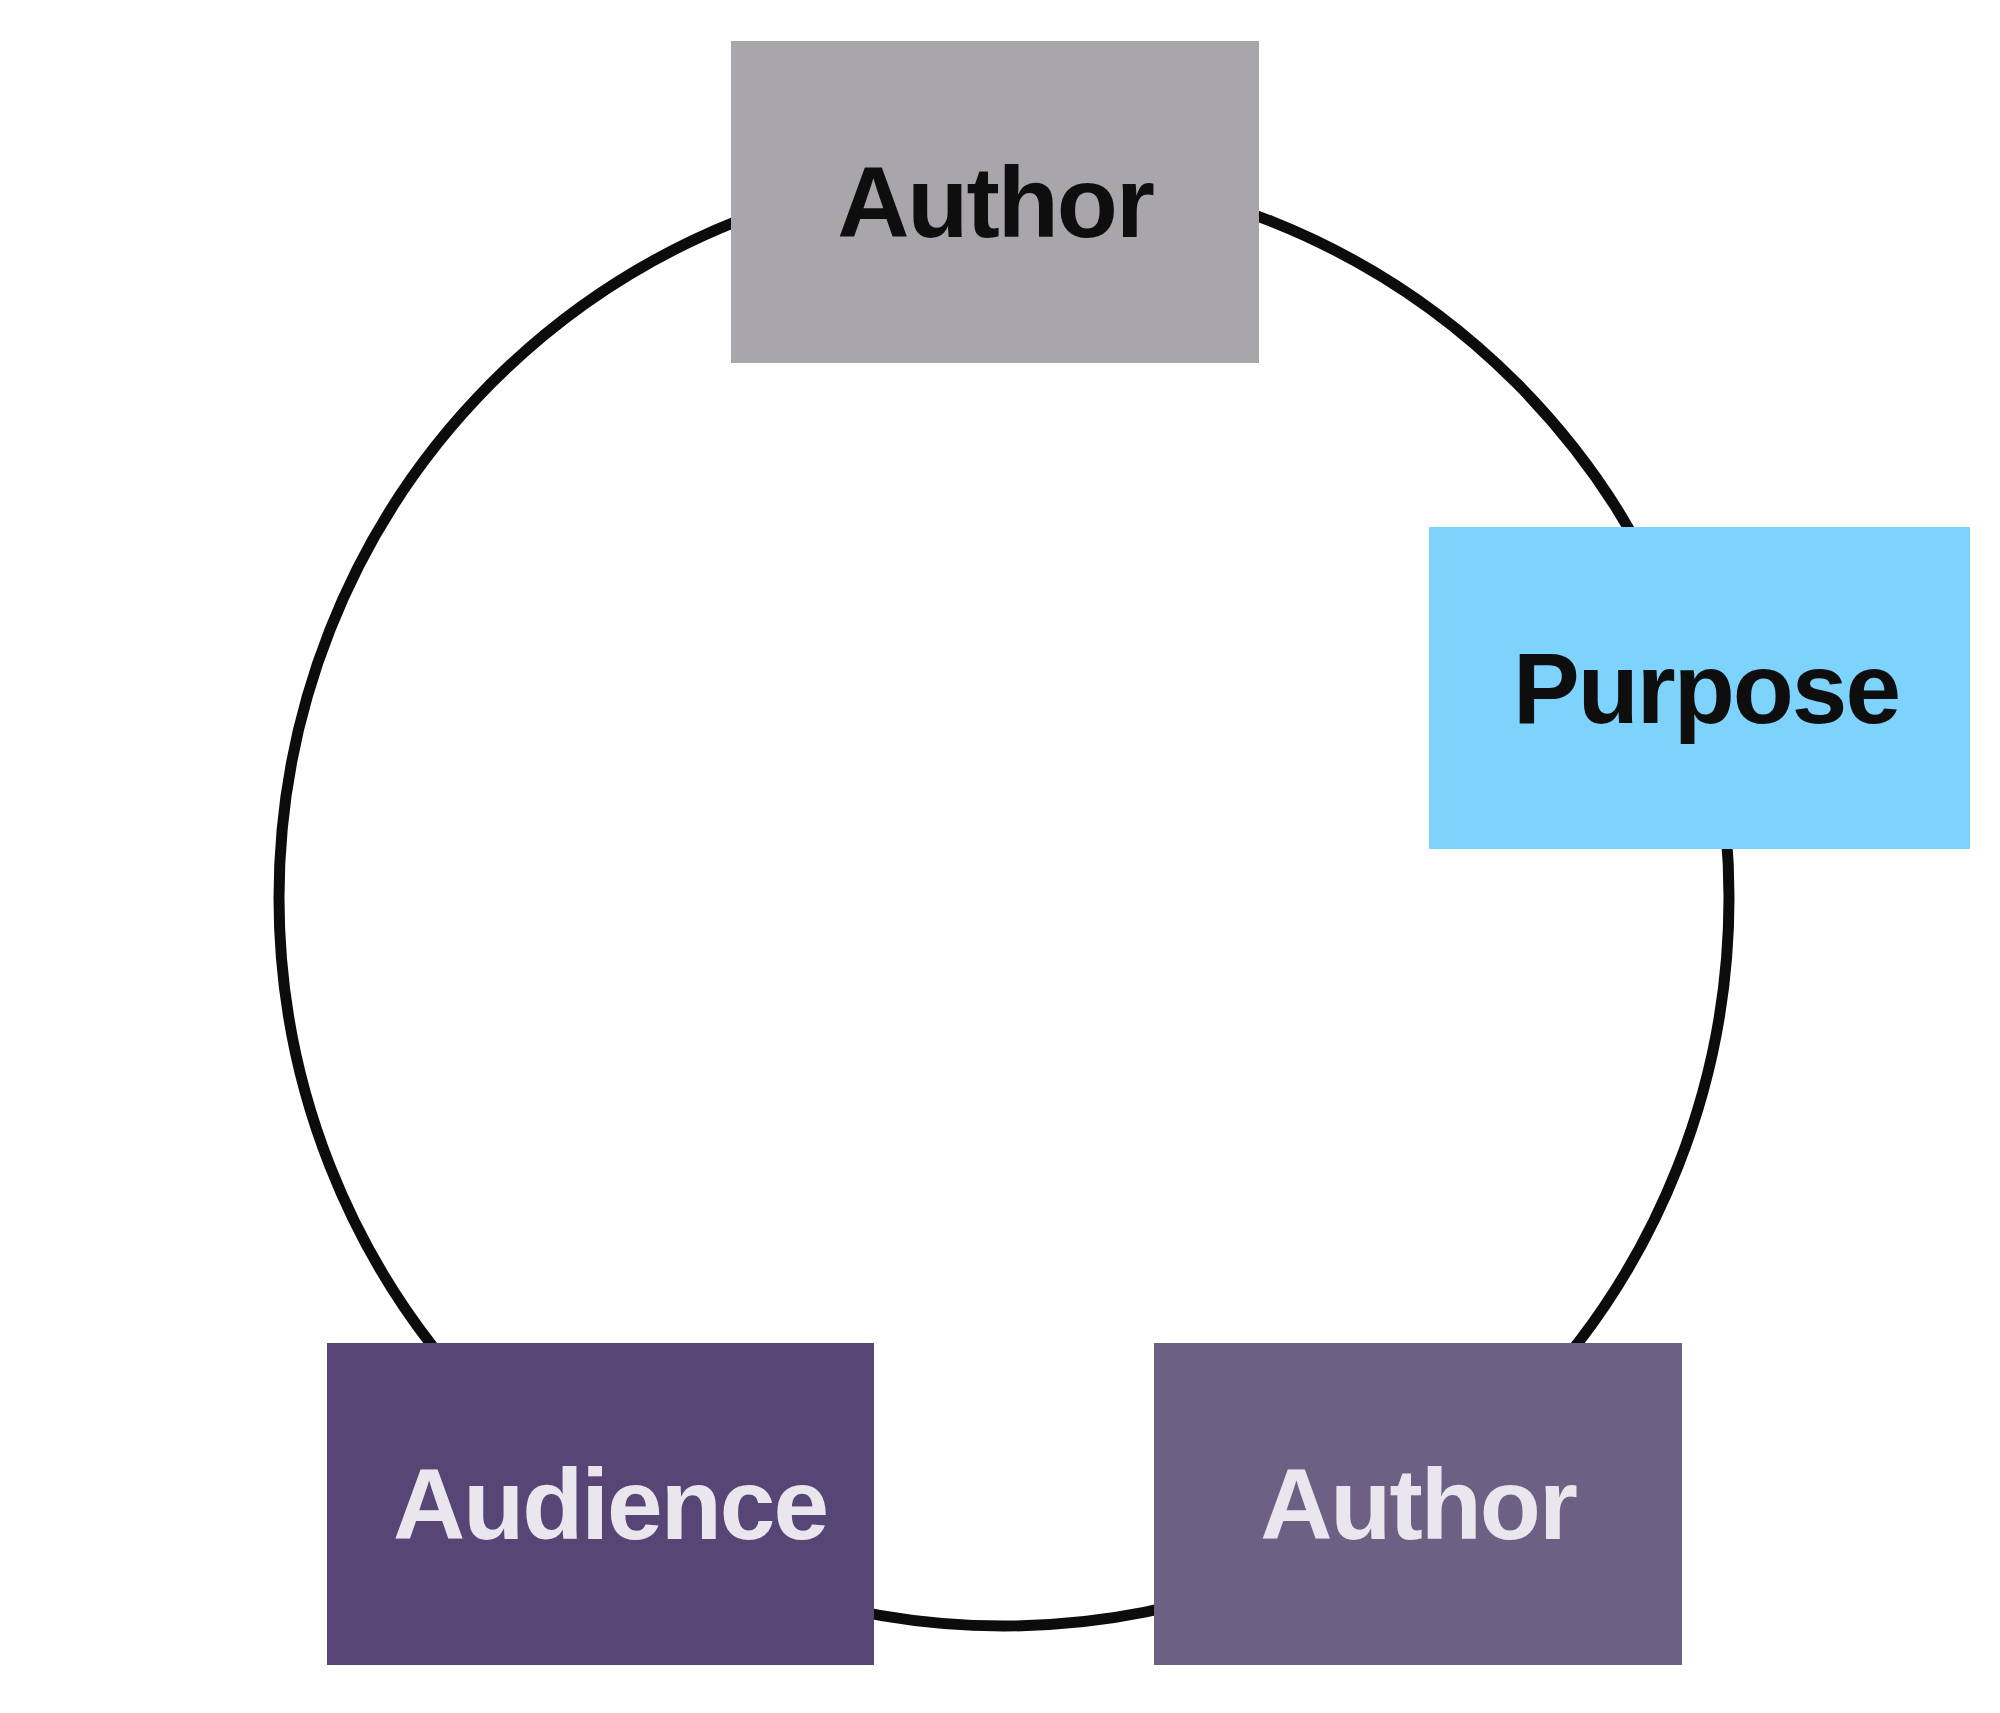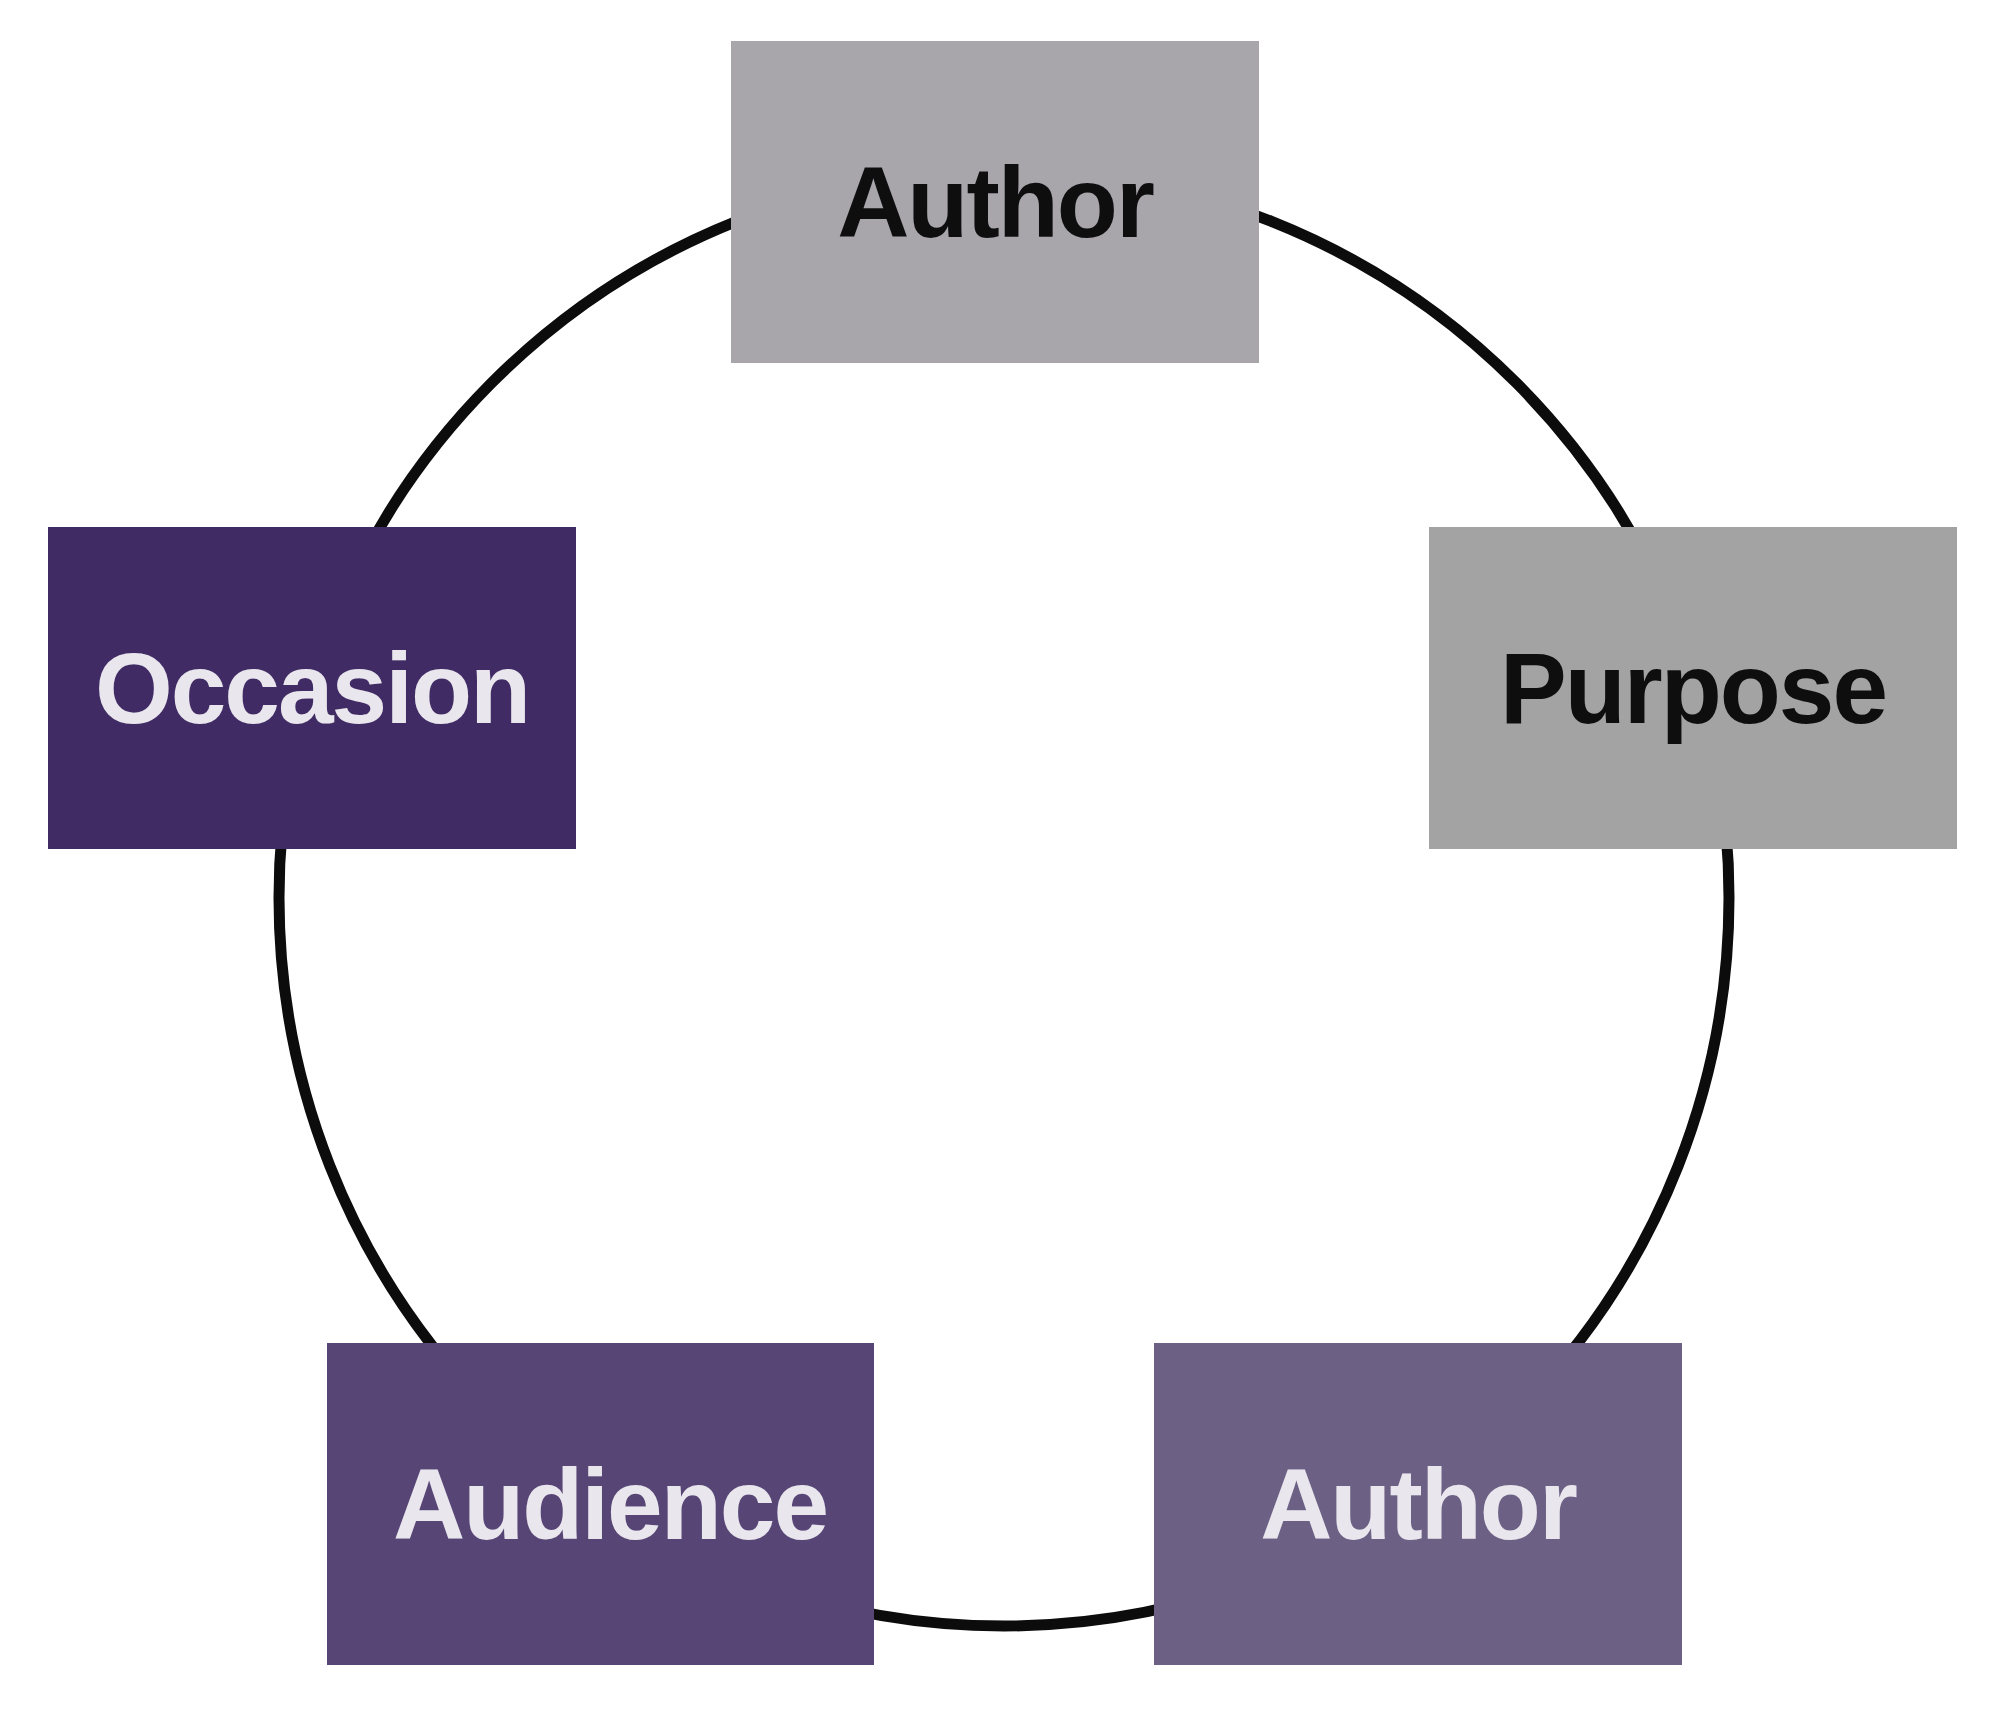--- a/index.html
+++ b/index.html
@@ -49,29 +49,26 @@
 <div class="stage">
 
   <svg class="ring-svg" viewBox="0 0 2000 1713" xmlns="http://www.w3.org/2000/svg">
     <ellipse cx="1004" cy="898" rx="725" ry="728" fill="none" stroke-width="11" stroke="#0c0c0c"></ellipse>
   </svg>
 
   <div class="node node-author" style="background-color: rgb(168, 165, 171);">
     <span class="label" style="color: rgb(14, 14, 15);">Author</span>
   </div>
 
-  <div class="node node-purpose" style="background-color: #a3a3a3;">
+  <div class="node node-purpose" style="background-color: #7dd3fc; padding-left: 13px;">
     <span class="label" style="color: rgb(14, 14, 15);">Purpose</span>
   </div>
 
   <div class="node node-topic" style="background-color: rgb(109, 96, 133);">
     <span class="label" style="color: rgb(233, 231, 237);">Author</span>
   </div>
 
   <div class="node node-audience" style="background-color: rgb(87, 69, 118); padding-left: 19px;">
     <span class="label" style="color: rgb(233, 231, 237);">Audience</span>
   </div>
 
-  <div class="node node-occasion" style="background-color: rgb(64, 43, 101);">
-    <span class="label" style="color: rgb(233, 231, 237);">Occasion</span>
-  </div>
 
 </div>
 
 </body></html>

